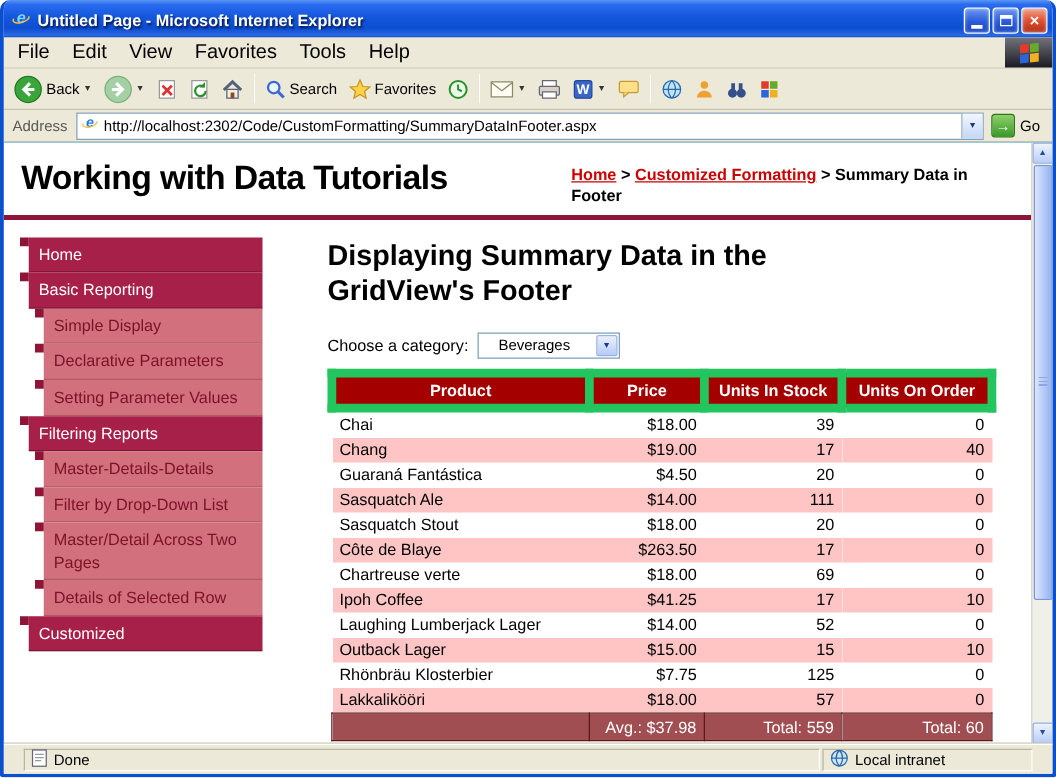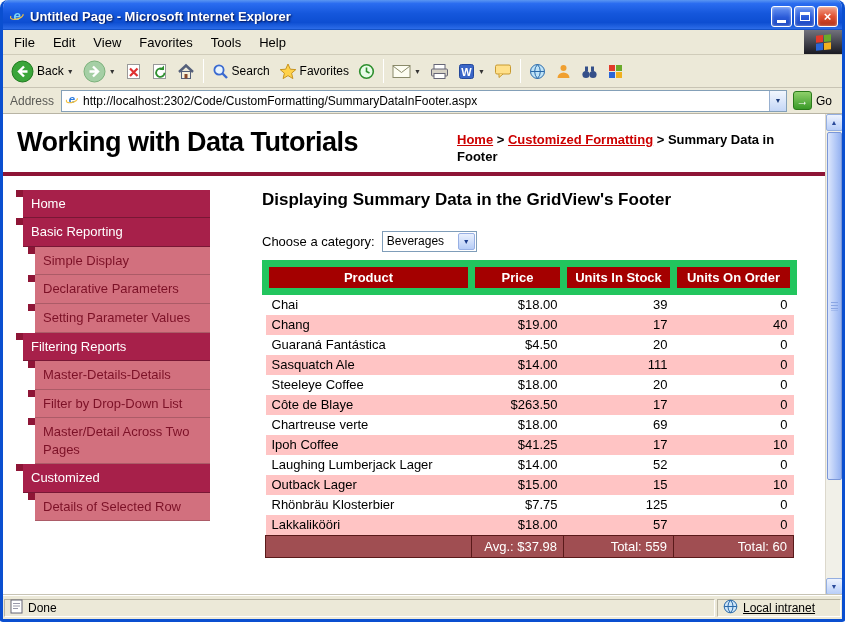--- a/index.html
+++ b/index.html
@@ -19,21 +19,21 @@
     display:flex; align-items:center; justify-content:center; color:#fff; font-size:13px; font-weight:bold;
     background:linear-gradient(#6a96f4,#2a5ad8 55%,#1a46c0); box-shadow:inset 0 0 3px rgba(255,255,255,.55); cursor:default; }
   .tb-btn.close { background:linear-gradient(#f0a088,#e05030 50%,#b03018); }
   .tb-btn.min span { display:block; width:9px; height:3px; background:#fff; margin-top:10px; }
   .tb-btn.max span { display:block; width:10px; height:9px; border:1px solid #fff; border-top:3px solid #fff; }
 
   
   .menubar { height:25px; flex:none; display:flex; align-items:stretch; background:#ece9d8;
     border-bottom:1px solid #d0ccba; padding-left:2px; }
   .menu-items { display:flex; align-items:center; }
-  .menu-item { padding:3px 9px; font-size:13px; color:#000; cursor:default; }
+  .menu-item { padding:3px 9px; font-size:16px; color:#000; cursor:default; }
   .winlogo { margin-left:auto; width:38px; background:linear-gradient(#72727c,#1a1a22);
     display:flex; align-items:center; justify-content:center; }
   .flag { display:grid; grid-template-columns:7px 7px; grid-template-rows:7px 7px; gap:1px; transform:skewY(-6deg); }
   .flag i { display:block; }
   .f1{background:#e23a2a}.f2{background:#6aaa2a}.f3{background:#2a66d8}.f4{background:#f0b020}
 
   
   .toolbar { height:33px; flex:none; display:flex; align-items:center; gap:1px;
     background:#ece9d8; border-bottom:1px solid #c8c4b4; padding:0 4px; }
   .tool { display:flex; align-items:center; gap:3px; padding:2px 4px; border-radius:3px; font-size:12px; color:#000; cursor:default; }
@@ -71,24 +71,24 @@
 
   
   .sidebar { width:187px; flex:none; margin-left:20px; font-size:13px; }
   .side-item { position:relative; padding:5px 8px; line-height:1.35; cursor:pointer; }
   .side-item::before { content:''; position:absolute; left:-7px; top:0; width:7px; height:7px; background:var(--maroon); }
   .side-item.section { background:var(--section_bg); color:#fff; border-bottom:1px solid rgba(0,0,0,.28); }
   .side-item.sub { background:var(--sub_bg); color:var(--sub_text); margin-left:12px; border-bottom:1px solid rgba(0,0,0,.18); }
 
   
   .main { margin-left:52px; width:540px; }
-  .heading { font-size:17px; font-weight:bold; line-height:1.22; max-width:460px; margin-bottom:20px; color:#000; }
+  .heading { font-size:23px; font-weight:bold; line-height:1.22; max-width:460px; margin-bottom:20px; color:#000; }
   .cat-row { display:flex; align-items:center; gap:7px; font-size:13px; margin-bottom:8px; }
-  .select { width:95px; height:21px; background:#fff; border:1px solid #7f9db9; position:relative;
-    display:flex; align-items:center; padding-left:4px; font-size:12px; cursor:default; }
+  .select { width:114px; height:21px; background:#fff; border:1px solid #7f9db9; position:relative;
+    display:flex; align-items:center; padding-left:16px; font-size:12px; cursor:default; }
   .select-arrow { position:absolute; right:1px; top:1px; bottom:1px; width:17px; border:1px solid #98b0e4; border-radius:2px;
     background:linear-gradient(#eaf1fe,#b6ccf6); display:flex; align-items:center; justify-content:center;
     font-size:7px; color:#1a3a8a; }
 
   .grid { border-collapse:collapse; table-layout:fixed; width:528px; font-size:13px; }
   .grid th { background:var(--table_header_bg); color:#fff; font-weight:bold; text-align:center;
     padding:3px 4px; border:7px solid #22c55e; white-space:nowrap; }
   .grid th:nth-child(1){ width:206px; } .grid th:nth-child(2){ width:92px; }
   .grid th:nth-child(3){ width:110px; } .grid th:nth-child(4){ width:120px; }
   .grid td { padding:2.5px 6px; white-space:nowrap; overflow:hidden; }
@@ -102,25 +102,25 @@
   .sb-arrow { width:17px; height:17px; flex:none; border:1px solid #94aee0; border-radius:2px; color:#2a4a9a;
     background:linear-gradient(#eef3fe,#b8cef8); display:flex; align-items:center; justify-content:center; font-size:7px; }
   .sb-thumb { width:15px; height:348px; flex:none; margin-top:1px; border:1px solid #7a96d8; border-radius:2px;
     background:linear-gradient(90deg,#dce6fc,#aac2f6 70%,#96b2f0); position:relative; }
   .sb-thumb::after { content:''; position:absolute; left:3px; right:3px; top:50%; height:9px; transform:translateY(-50%);
     background:repeating-linear-gradient(180deg,#8aa6e4 0 1px,transparent 1px 3px); }
   .sb-fill { flex:1; }
 
   
   .statusbar { height:24px; flex:none; display:flex; align-items:center; gap:2px;
-    background:#ece9d8; border-top:1px solid #fff; box-shadow:0 -1px 0 #c8c4b4; padding:2px 1px; font-size:12px; }
+    background:#ece9d8; border-top:1px solid #fff; box-shadow:0 -1px 0 #c8c4b4; padding:2px 16px; font-size:12px; }
   .st-pane { display:flex; align-items:center; gap:5px; padding:1px 5px; height:18px;
     border:1px solid; border-color:#b8b4a2 #fff #fff #b8b4a2; }
   .st-left { flex:1; }
-  .st-right { width:124px; flex:none;text-decoration:underline; }
+  .st-right { width:168px; flex:none; }
 </style>
 </head>
 <body>
 
 <div class="window">
 
   <div class="titlebar">
     <span>
       <svg width="16" height="16" viewBox="0 0 16 16">
           <text x="8" y="12.5" text-anchor="middle" font-size="13" font-weight="bold" font-style="italic" fill="#7ad4f8" font-family="DejaVu Serif">e</text>
@@ -337,22 +337,22 @@
         <div class="sidebar">
             <div class="side-item section">Home</div>
             <div class="side-item section">Basic Reporting</div>
             <div class="side-item sub">Simple Display</div>
             <div class="side-item sub">Declarative Parameters</div>
             <div class="side-item sub">Setting Parameter Values</div>
             <div class="side-item section">Filtering Reports</div>
             <div class="side-item sub">Master-Details-Details</div>
             <div class="side-item sub">Filter by Drop-Down List</div>
             <div class="side-item sub">Master/Detail Across Two Pages</div>
+            <div class="side-item sub">Details of Selected Row</div>
             <div class="side-item section">Customized</div>
-            <div class="side-item sub">Details of Selected Row</div>
           </div>
 
         <div class="main">
           <div class="heading">Displaying Summary Data in the GridView's Footer</div>
 
           <div class="cat-row">
             <span>Choose a category:</span>
             <span class="select">
               <span>Beverages</span>
               <span class="select-arrow">▼</span>
@@ -387,21 +387,21 @@
                   <td class="num">20</td>
                   <td class="num">0</td>
                 </tr>
                 <tr class="alt">
                   <td class="prod">Sasquatch Ale</td>
                   <td class="num">$14.00</td>
                   <td class="num">111</td>
                   <td class="num">0</td>
                 </tr>
                 <tr>
-                  <td class="prod">Steeleye Coffee</td>
+                  <td class="prod">Sasquatch Stout</td>
                   <td class="num">$18.00</td>
                   <td class="num">20</td>
                   <td class="num">0</td>
                 </tr>
                 <tr class="alt">
                   <td class="prod">Côte de Blaye</td>
                   <td class="num">$263.50</td>
                   <td class="num">17</td>
                   <td class="num">0</td>
                 </tr>

